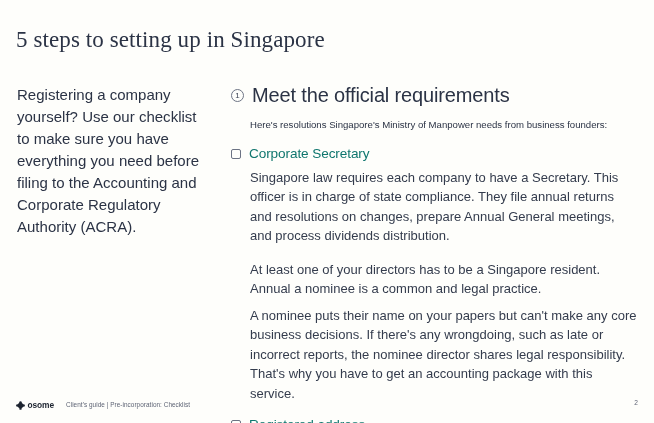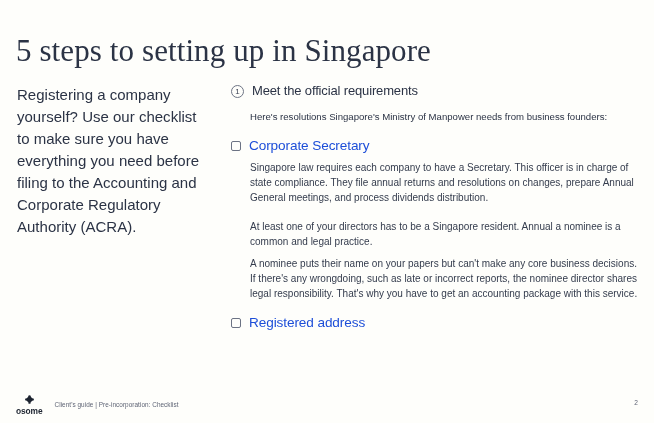--- a/index.html
+++ b/index.html
@@ -22,21 +22,21 @@
     height: 423px;
     box-sizing: border-box;
   }
 
   
   .page-title {
     position: absolute;
     left: 16px;
     top: 11px;
     font-family: "Liberation Serif", "DejaVu Serif", serif;
-    font-size: 31px;
+    font-size: 23px;
     font-weight: 400;
     letter-spacing: 0.1px;
     color: #2b3345;
     line-height: 1.2;
     white-space: nowrap;
   }
 
   
   .body-cols {
     position: absolute;
@@ -84,21 +84,21 @@
     display: flex;
     align-items: center;
     justify-content: center;
     font-size: 8px;
     line-height: 1;
     color: #3c4354;
     box-sizing: border-box;
     margin-top: 1px;
   }
   .section-title {
-    font-size: 13px;
+    font-size: 20px;
     font-weight: 400;
     letter-spacing: -0.15px;
     color: #2b3345;
     line-height: 1.1;
   }
 
   .section-intro {
     margin: 0 0 14px 19px;
     font-size: 9.6px;
     line-height: 1.45;
@@ -122,28 +122,28 @@
     border: 1px solid #6c7policy;
     border: 1px solid #6c7384;
     border-radius: 2px;
     box-sizing: border-box;
     background: transparent;
   }
   .check-title {
     font-size: 13.6px;
     font-weight: 400;
     letter-spacing: -0.1px;
-    color: #1d4ed8;
+    color: #0f766e;
     line-height: 1.15;
   }
 
   .check-body { margin-left: 19px; }
   .check-body p {
     margin: 0 0 7px 0;
-    font-size: 10px;
+    font-size: 13px;
     line-height: 1.5;
     color: #343c4d;
     letter-spacing: 0.005px;
   }
   .check-body p:last-child { margin-bottom: 0; }
 
   
   .footer {
     position: absolute;
     left: 0;
@@ -157,21 +157,20 @@
     top: 0;
     display: flex;
     align-items: center;
     gap: 5px;
     height: 16px;
   }
   .brand {
     display: flex;
     align-items: center;
     gap: 2.5px;
-    flex-direction: column;
   }
   .brand-mark { display: block; }
   .brand-name {
     font-size: 8.4px;
     font-weight: 700;
     letter-spacing: -0.1px;
     color: #1d2430;
     line-height: 1;
     text-transform: lowercase;
   }

